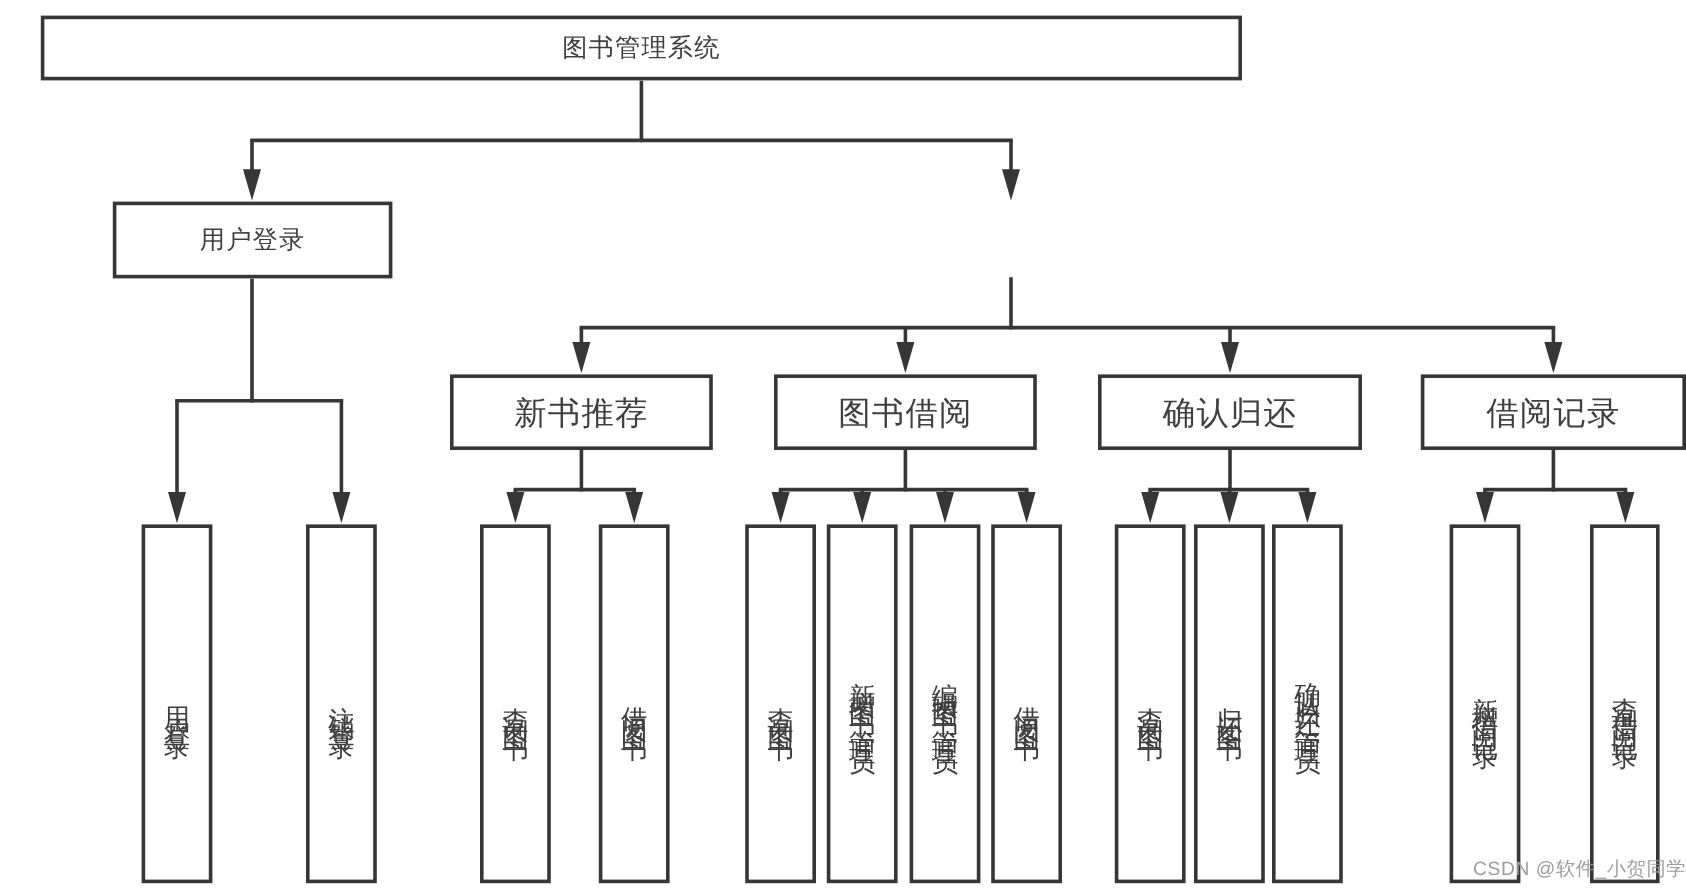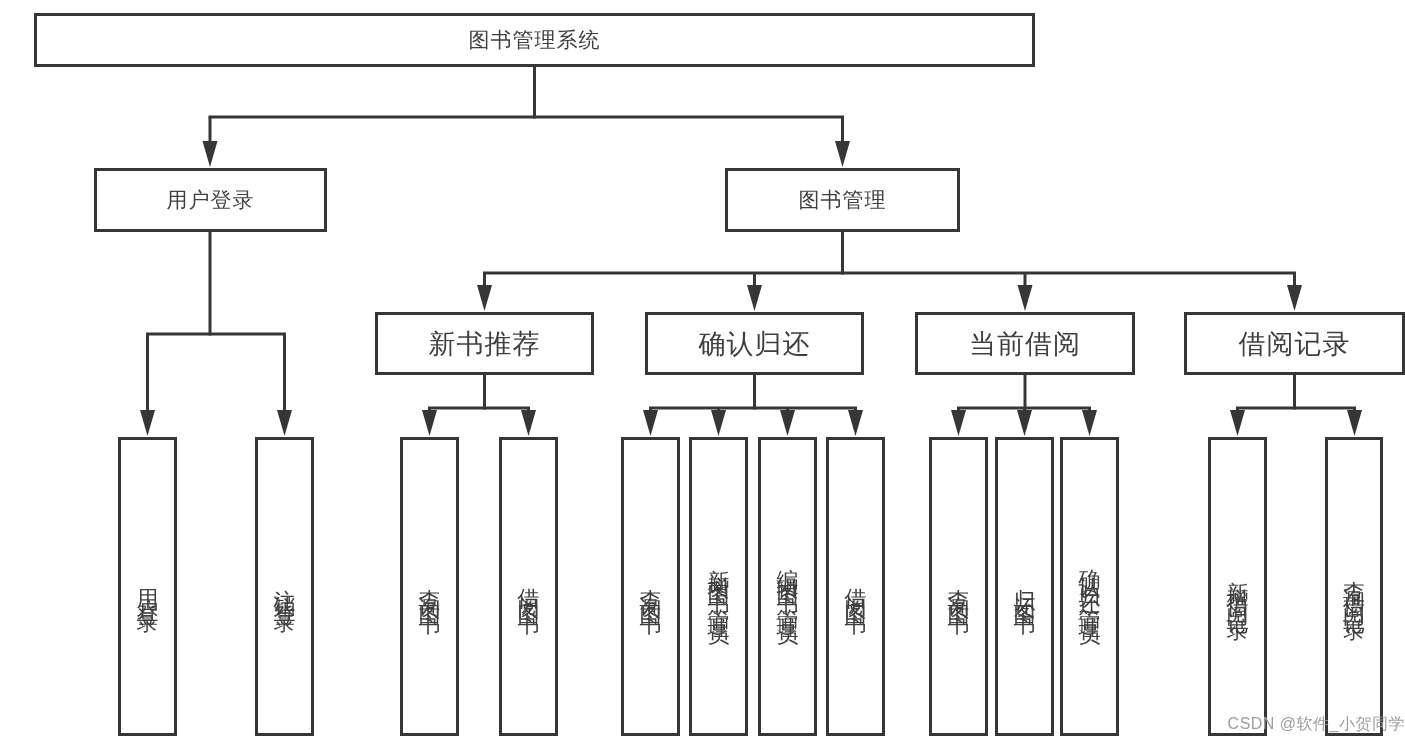--- a/index.html
+++ b/index.html
@@ -128,32 +128,29 @@
     </g>
   </svg>
 
   <div class="box hbox" style="left:22px; top:13px; width:1001px; height:54px">
     <span class="h-label">图书管理系统</span>
   </div>
 
   <div class="box hbox" style="left:82px; top:168px; width:233px; height:64px">
     <span class="h-label">用户登录</span>
   </div>
-  <div class="box hbox" style="left:713px; top:168px; width:235px; height:64px">
-    <span class="h-label">图书管理</span>
-  </div>
 
   <div class="box hbox lvl2" style="left:363px; top:312px; width:219px; height:63px">
     <span class="h-label">新书推荐</span>
   </div>
   <div class="box hbox lvl2" style="left:633px; top:312px; width:219px; height:63px">
+    <span class="h-label">图书借阅</span>
+  </div>
+  <div class="box hbox lvl2" style="left:903px; top:312px; width:220px; height:63px">
     <span class="h-label">确认归还</span>
-  </div>
-  <div class="box hbox lvl2" style="left:903px; top:312px; width:220px; height:63px">
-    <span class="h-label">当前借阅</span>
   </div>
   <div class="box hbox lvl2" style="left:1172px; top:312px; width:221px; height:63px">
     <span class="h-label">借阅记录</span>
   </div>
 
   <div class="box vbox" style="left:106px; top:437px; width:59px; height:299px">
     <span class="v-label">用户登录</span>
   </div>
   <div class="box vbox" style="left:243px; top:437px; width:59px; height:299px">
     <span class="v-label">注销登录</span>

